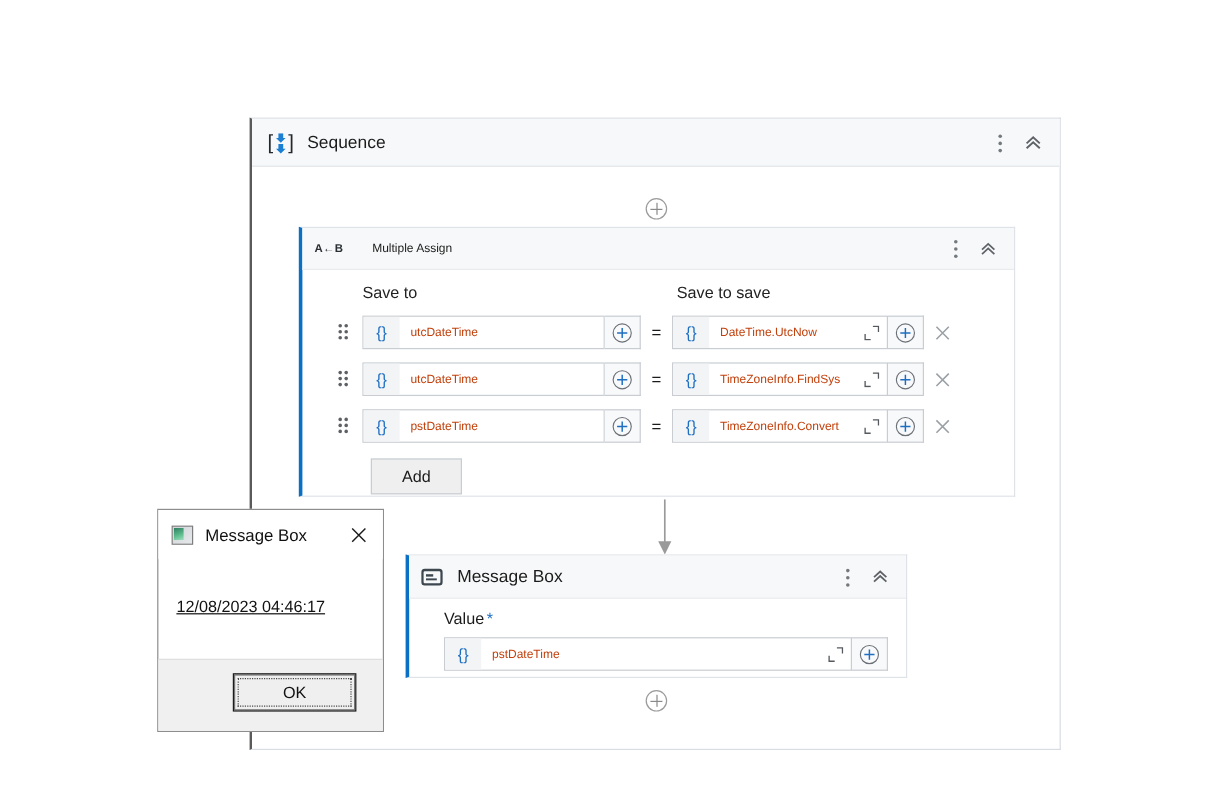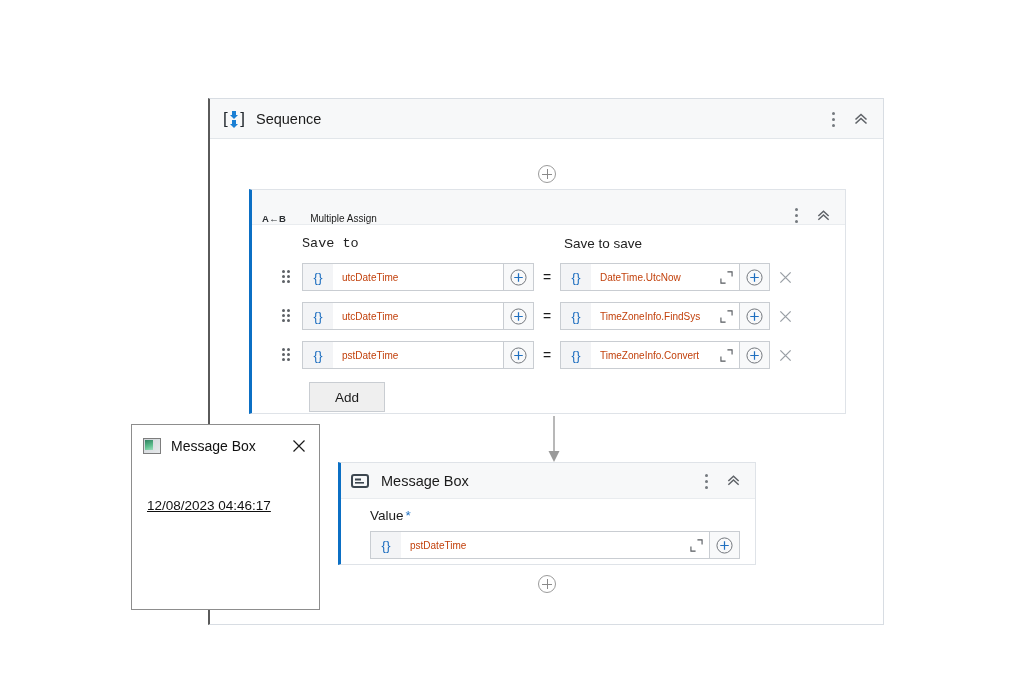--- a/index.html
+++ b/index.html
@@ -121,42 +121,42 @@
     background: #ffffff;
     border: 1px solid #dfe3e8;
     border-left: 3px solid #0b6fc4;
     box-sizing: border-box;
   }
   #ma-header {
     height: 34px;
     background: #f7f8f9;
     border-bottom: 1px solid #e9ecef;
     display: flex;
-    align-items: flex-end;
+    align-items: center;
   }
   .ma-icon {
     margin-left: 10px;
     font-size: 9.5px;
     letter-spacing: .3px;
     color: #2b2f33;
     font-weight: 700;
     font-family: "Liberation Sans", sans-serif;
   }
   #ma-title {
     margin-left: 24px;
     font-size: 10px;
   }
   #ma-body { position: relative; padding: 0; }
   .col-head {
     position: absolute;
     font-size: 13.5px;
     color: #222;
     top: 11px;
   }
-  #col-save-to { left: 50px; font-family: Liberation Mono, monospace; }
+  #col-save-to { left: 50px; }
   #col-value { left: 312px; }
 
   .assign-row {
     position: absolute;
     left: 30px;
     height: 30px;
     display: flex;
     align-items: center;
   }
   .grip {
@@ -633,13 +633,18 @@
   <div id="dialog-titlebar">
     <span id="dialog-app-icon"></span>
     <span id="dialog-title">Message Box</span>
     <span id="dialog-close">
       <svg width="16" height="16" viewBox="0 0 16 16">
           <path d="M2.5 2.5 L13.5 13.5 M13.5 2.5 L2.5 13.5" stroke="#1b1b1b" stroke-width="1.2"></path>
         </svg>
     </span>
   </div>
   <div id="dialog-message">12/08/2023 04:46:17</div>
+  <div id="dialog-footer">
+    <button id="ok-button">
+      <span class="inner">OK</span>
+    </button>
+  </div>
 </div>
 
 </body></html>

